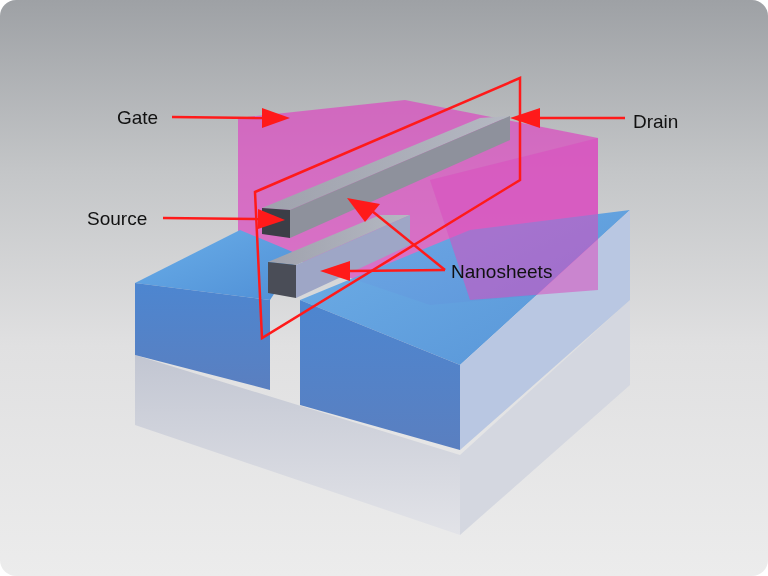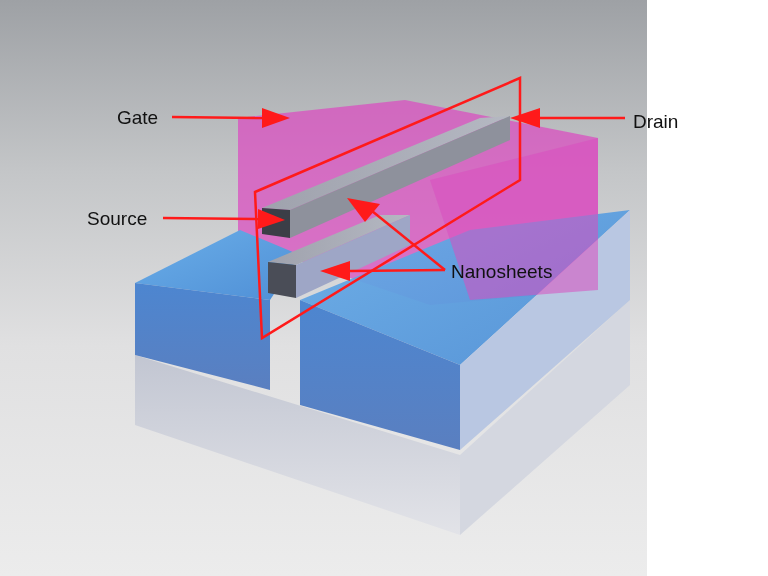--- a/index.html
+++ b/index.html
@@ -1,18 +1,18 @@
 <!DOCTYPE html>
 <html><head>
 <meta charset="utf-8">
 <style>
   html, body { margin: 0; padding: 0; }
   body { width: 768px; height: 576px; overflow: hidden; }
-  .stage { position: relative; width: 647px; height: 576px;
-    background: linear-gradient(180deg, #9ea1a5 0%, #c4c6c8 30%, #e0e0e1 60%, #ececec 100%); }
+  .stage { position: relative; width: 768px; height: 576px;
+    background: linear-gradient(180deg, #9ea1a5 0%, #c4c6c8 30%, #e0e0e1 60%, #ececec 100%); border-radius: 16px; }
   svg { position: absolute; left: 0; top: 0; }
   .label { font-family: "Liberation Sans", sans-serif; font-size: 19px; fill: #111; }
 </style>
 </head>
 <body>
 
 <div class="stage">
 <svg width="768" height="576" viewBox="0 0 768 576">
   <defs>
     <linearGradient id="blueTop" x1="0" y1="0" x2="1" y2="1">

